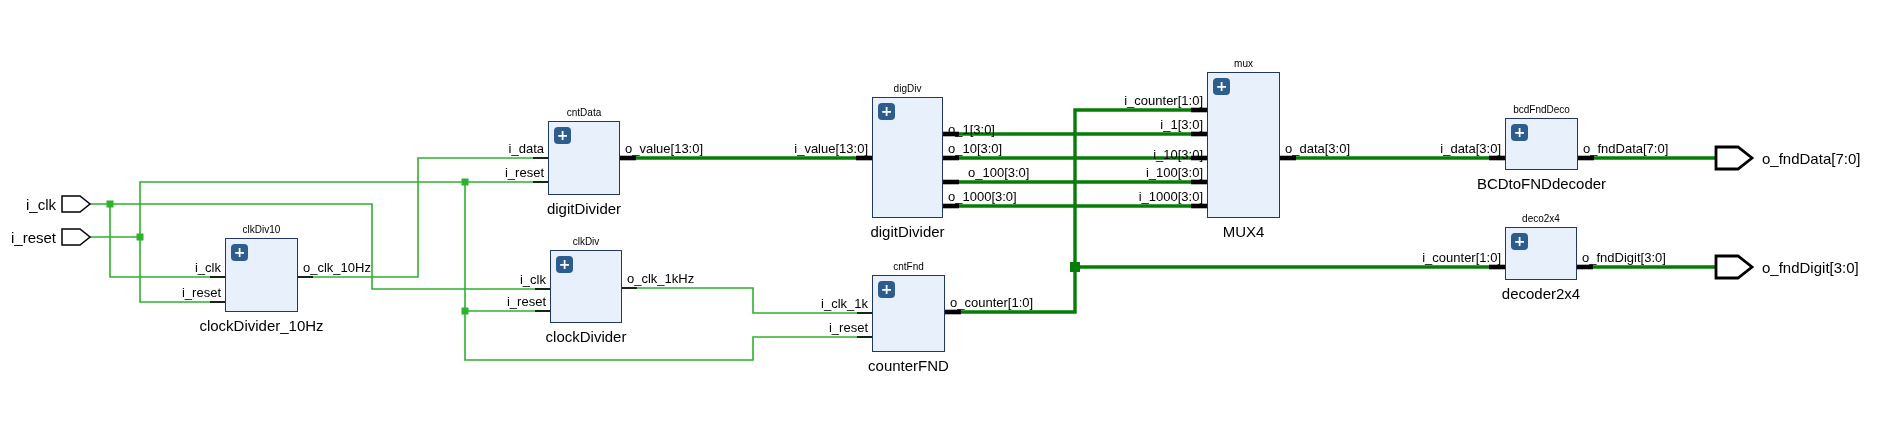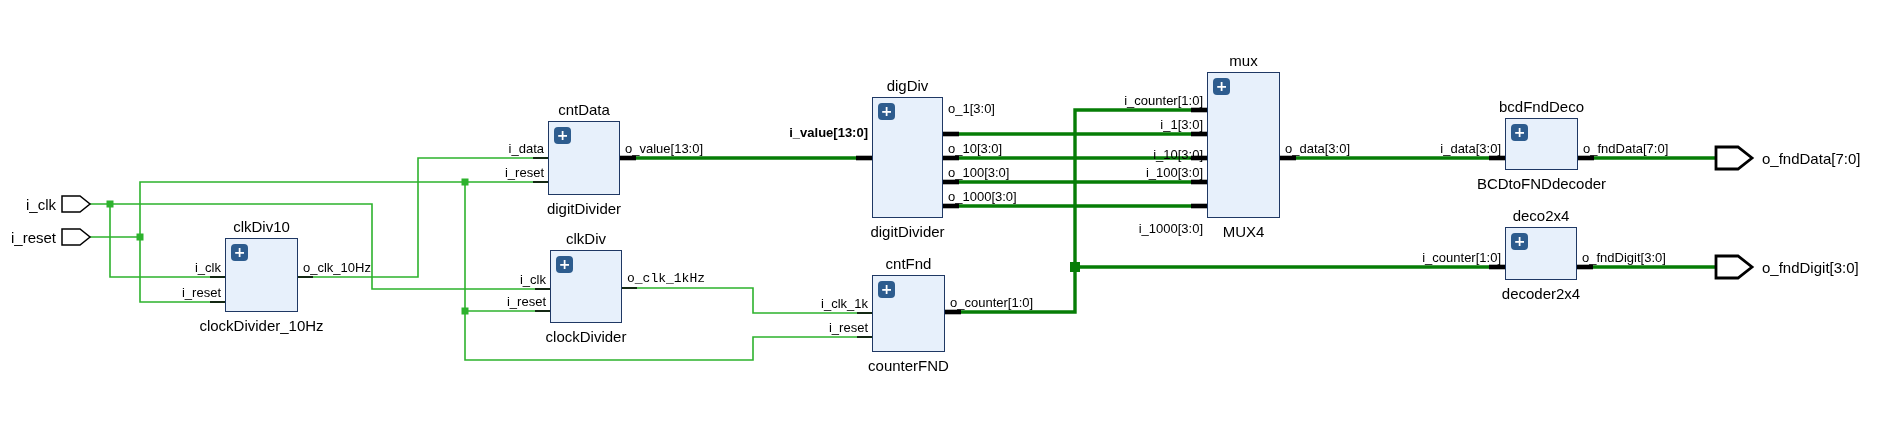--- a/index.html
+++ b/index.html
@@ -16,21 +16,21 @@
   .junction-bus{fill:var(--bus-green,#067d06);}
   .port-shape{fill:#fff;stroke:#000;stroke-width:1.5;}
   .port-shape.out{stroke-width:2.8;}
   .cell{position:absolute;}
   .body{position:absolute;inset:0;background:var(--block-fill,#e7f0fb);
         border:1.4px solid var(--block-border,#1f3864);box-sizing:border-box;}
   .plus{position:absolute;left:5px;top:5px;width:17px;height:17px;border-radius:4px;
         background:var(--expand-icon-bg,#2d5c8e);color:#fff;font-size:14px;font-weight:bold;
         line-height:16px;text-align:center;font-family:"DejaVu Sans",sans-serif;cursor:pointer;}
   .inst{position:absolute;bottom:calc(100% + 3px);left:50%;transform:translateX(-50%);
-        font-size:15px;white-space:nowrap;}
+        font-size:10px;white-space:nowrap;}
   .mod{position:absolute;top:calc(100% + 5px);left:50%;transform:translateX(-50%);
         font-size:15px;white-space:nowrap;}
   .pl{position:absolute;font-size:13px;line-height:15px;white-space:nowrap;}
   .pl.in{right:calc(100% + 4px);}
   .pl.out{left:calc(100% + 5px);}
   .ext{position:absolute;font-size:15px;line-height:17px;white-space:nowrap;}
   .ext.in{text-align:right;}
 </style>
 </head>
 <body>
@@ -129,33 +129,33 @@
   </div>
 
   <div class="cell" style="left:550px;top:250px;width:72px;height:73px;">
     <div class="body">
       <div class="plus">+</div>
     </div>
     <div class="inst">clkDiv</div>
     <div class="mod">clockDivider</div>
     <span class="pl in" style="top:22px;">i_clk</span>
     <span class="pl in" style="top:44px;">i_reset</span>
-    <span class="pl out" style="top:21px;font-family:Liberation Mono, monospace;">o_clk_1kHz</span>
+    <span class="pl out" style="top:21px;">o_clk_1kHz</span>
   </div>
 
   <div class="cell" style="left:872px;top:97px;width:71px;height:121px;">
     <div class="body">
       <div class="plus">+</div>
     </div>
     <div class="inst">digDiv</div>
     <div class="mod">digitDivider</div>
-    <span class="pl in" style="top:28px;font-weight:bold;">i_value[13:0]</span>
-    <span class="pl out" style="top:4px;text-align:right;">o_1[3:0]</span>
+    <span class="pl in" style="top:44px;">i_value[13:0]</span>
+    <span class="pl out" style="top:25px;text-align:right;">o_1[3:0]</span>
     <span class="pl out" style="top:44px;">o_10[3:0]</span>
-    <span class="pl out" style="top:68px;">o_100[3:0]</span>
+    <span class="pl out" style="top:68px;margin-left:20px;">o_100[3:0]</span>
     <span class="pl out" style="top:92px;">o_1000[3:0]</span>
   </div>
 
   <div class="cell" style="left:872px;top:275px;width:73px;height:77px;">
     <div class="body">
       <div class="plus">+</div>
     </div>
     <div class="inst">cntFnd</div>
     <div class="mod">counterFND</div>
     <span class="pl in" style="top:21px;">i_clk_1k</span>
@@ -166,21 +166,21 @@
   <div class="cell" style="left:1207px;top:72px;width:73px;height:146px;">
     <div class="body">
       <div class="plus">+</div>
     </div>
     <div class="inst">mux</div>
     <div class="mod">MUX4</div>
     <span class="pl in" style="top:21px;">i_counter[1:0]</span>
     <span class="pl in" style="top:45px;">i_1[3:0]</span>
     <span class="pl in" style="top:75px;">i_10[3:0]</span>
     <span class="pl in" style="top:93px;">i_100[3:0]</span>
-    <span class="pl in" style="top:117px;margin-top:32px;">i_1000[3:0]</span>
+    <span class="pl in" style="top:117px;">i_1000[3:0]</span>
     <span class="pl out" style="top:69px;">o_data[3:0]</span>
   </div>
 
   <div class="cell" style="left:1505px;top:118px;width:73px;height:52px;">
     <div class="body">
       <div class="plus">+</div>
     </div>
     <div class="inst">bcdFndDeco</div>
     <div class="mod">BCDtoFNDdecoder</div>
     <span class="pl in" style="top:23px;text-align:center;">i_data[3:0]</span>

